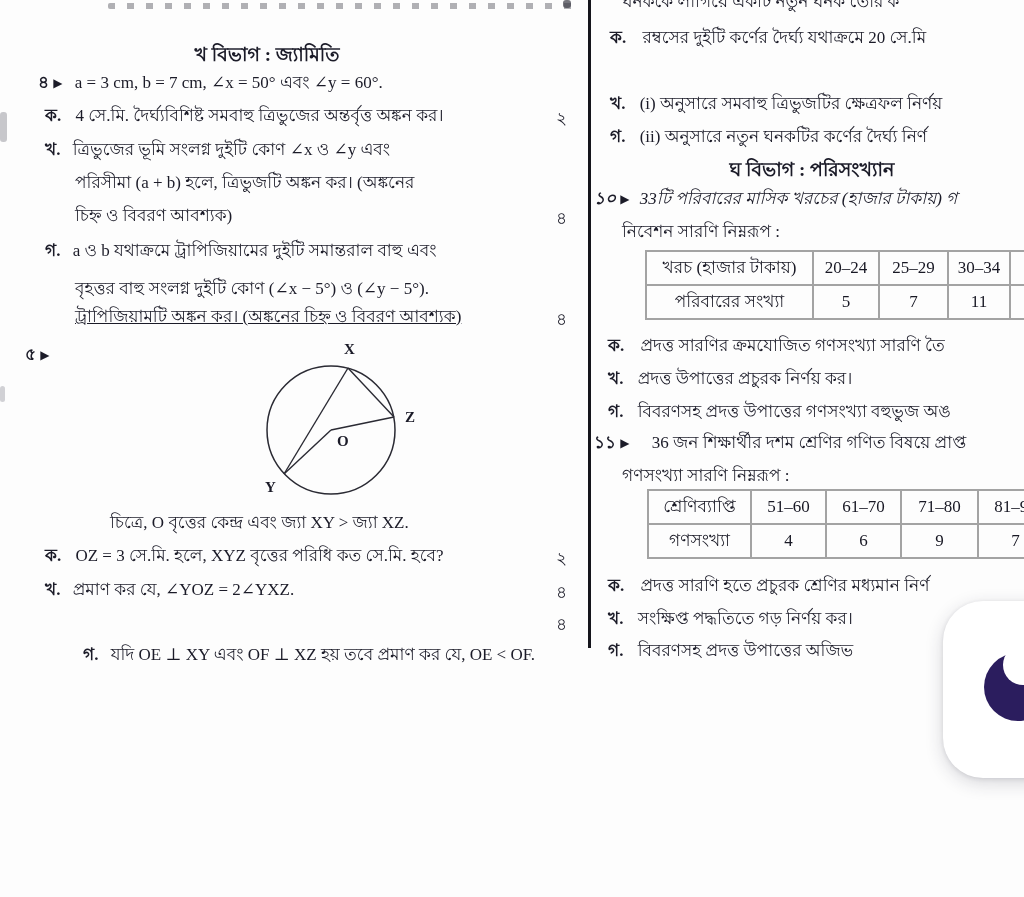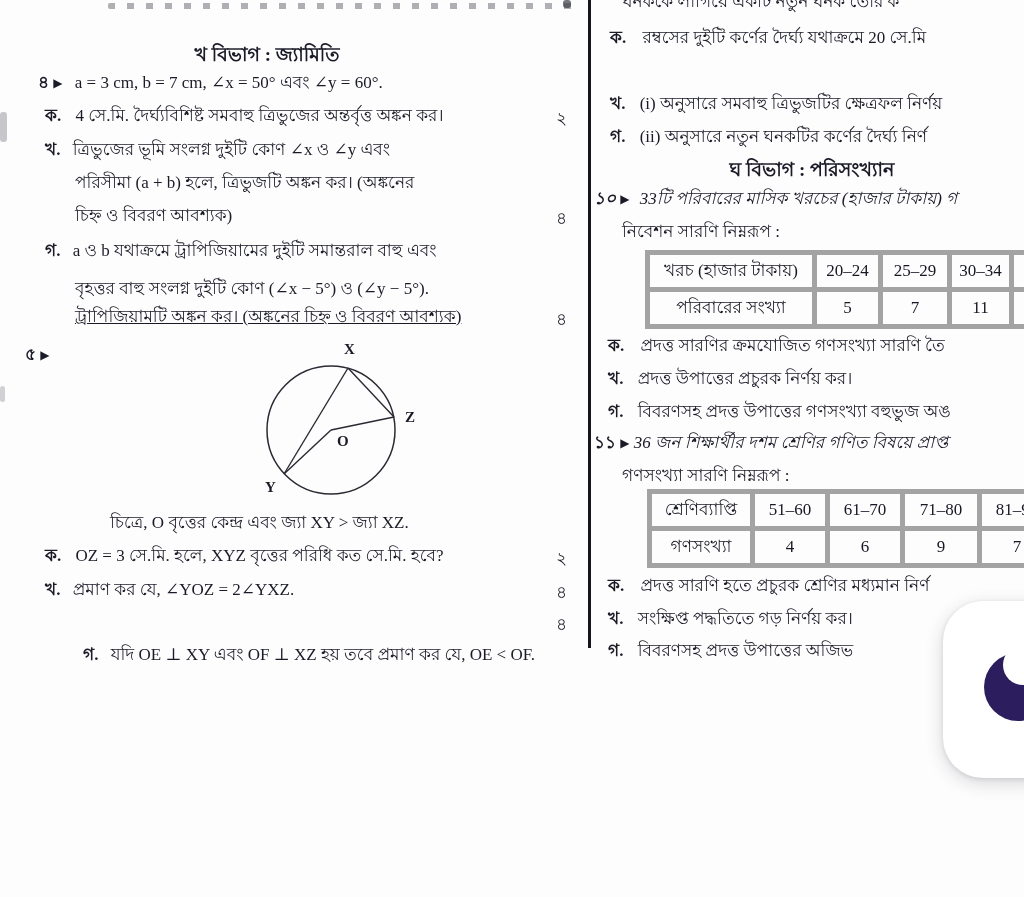--- a/index.html
+++ b/index.html
@@ -18,21 +18,21 @@
   .header-line{position:absolute;text-align:center;font-weight:bold;font-size:19px;white-space:nowrap;}
   .crop-strip{position:absolute;overflow:hidden;}
   .crop-strip .inner{position:relative;}
   .artifact{position:absolute;background:#b4b4ba;border-radius:3px;}
   .dashline{
     position:absolute;height:6px;opacity:.4;border-radius:2px;
     background:repeating-linear-gradient(90deg,#3c3c46 0 7px,transparent 7px 19px);
   }
   table.dtable{position:absolute;border-collapse:collapse;table-layout:fixed;}
   table.dtable td{
-    border:5px solid #a3a3a3;text-align:center;vertical-align:middle;
+    border:2px solid #a3a3a3;text-align:center;vertical-align:middle;
     font-size:17px;color:#181824;padding:2px 2px;height:27px;overflow:hidden;white-space:nowrap;
   }
   td.cut{text-align:left;padding-left:3px;}
   .fig-label{font-size:15px;font-weight:bold;fill:#1b1b28;font-family:"Liberation Serif","DejaVu Serif",serif;}
   .fab-card{
     position:absolute;left:943px;top:601px;width:132px;height:177px;background:#ffffff;
     border-radius:40px;box-shadow:0 5px 18px rgba(40,40,60,.18), 0 1px 4px rgba(40,40,60,.12);z-index:5;
   }
 </style>
 </head>
@@ -180,21 +180,21 @@
       <span style="margin-left:10px;">প্রদত্ত উপাত্তের প্রচুরক নির্ণয় কর।</span>
     </div>
     <div class="ln" style="left:16px;top:401px;">
       <span class="b">গ.</span>
       <span style="margin-left:10px;">বিবরণসহ প্রদত্ত উপাত্তের গণসংখ্যা বহুভুজ অঙ</span>
     </div>
 
     <div class="ln" style="left:2px;top:432px;">
       <span class="qno">১১</span>
       <span class="arrow">▶</span>
-      <span style="margin-left:0;font-style:italic;">36 জন শিক্ষার্থীর দশম শ্রেণির গণিত বিষয়ে প্রাপ্ত</span>
+      <span style="margin-left:18px;">36 জন শিক্ষার্থীর দশম শ্রেণির গণিত বিষয়ে প্রাপ্ত</span>
     </div>
     <div class="ln" style="left:30px;top:465px;">গণসংখ্যা সারণি নিম্নরূপ :</div>
 
     <table class="dtable" style="left:55px;top:489px;width:405px;">
       <colgroup>
           <col style="width:103px">
           <col style="width:75px">
           <col style="width:75px">
           <col style="width:77px">
           <col style="width:75px">

